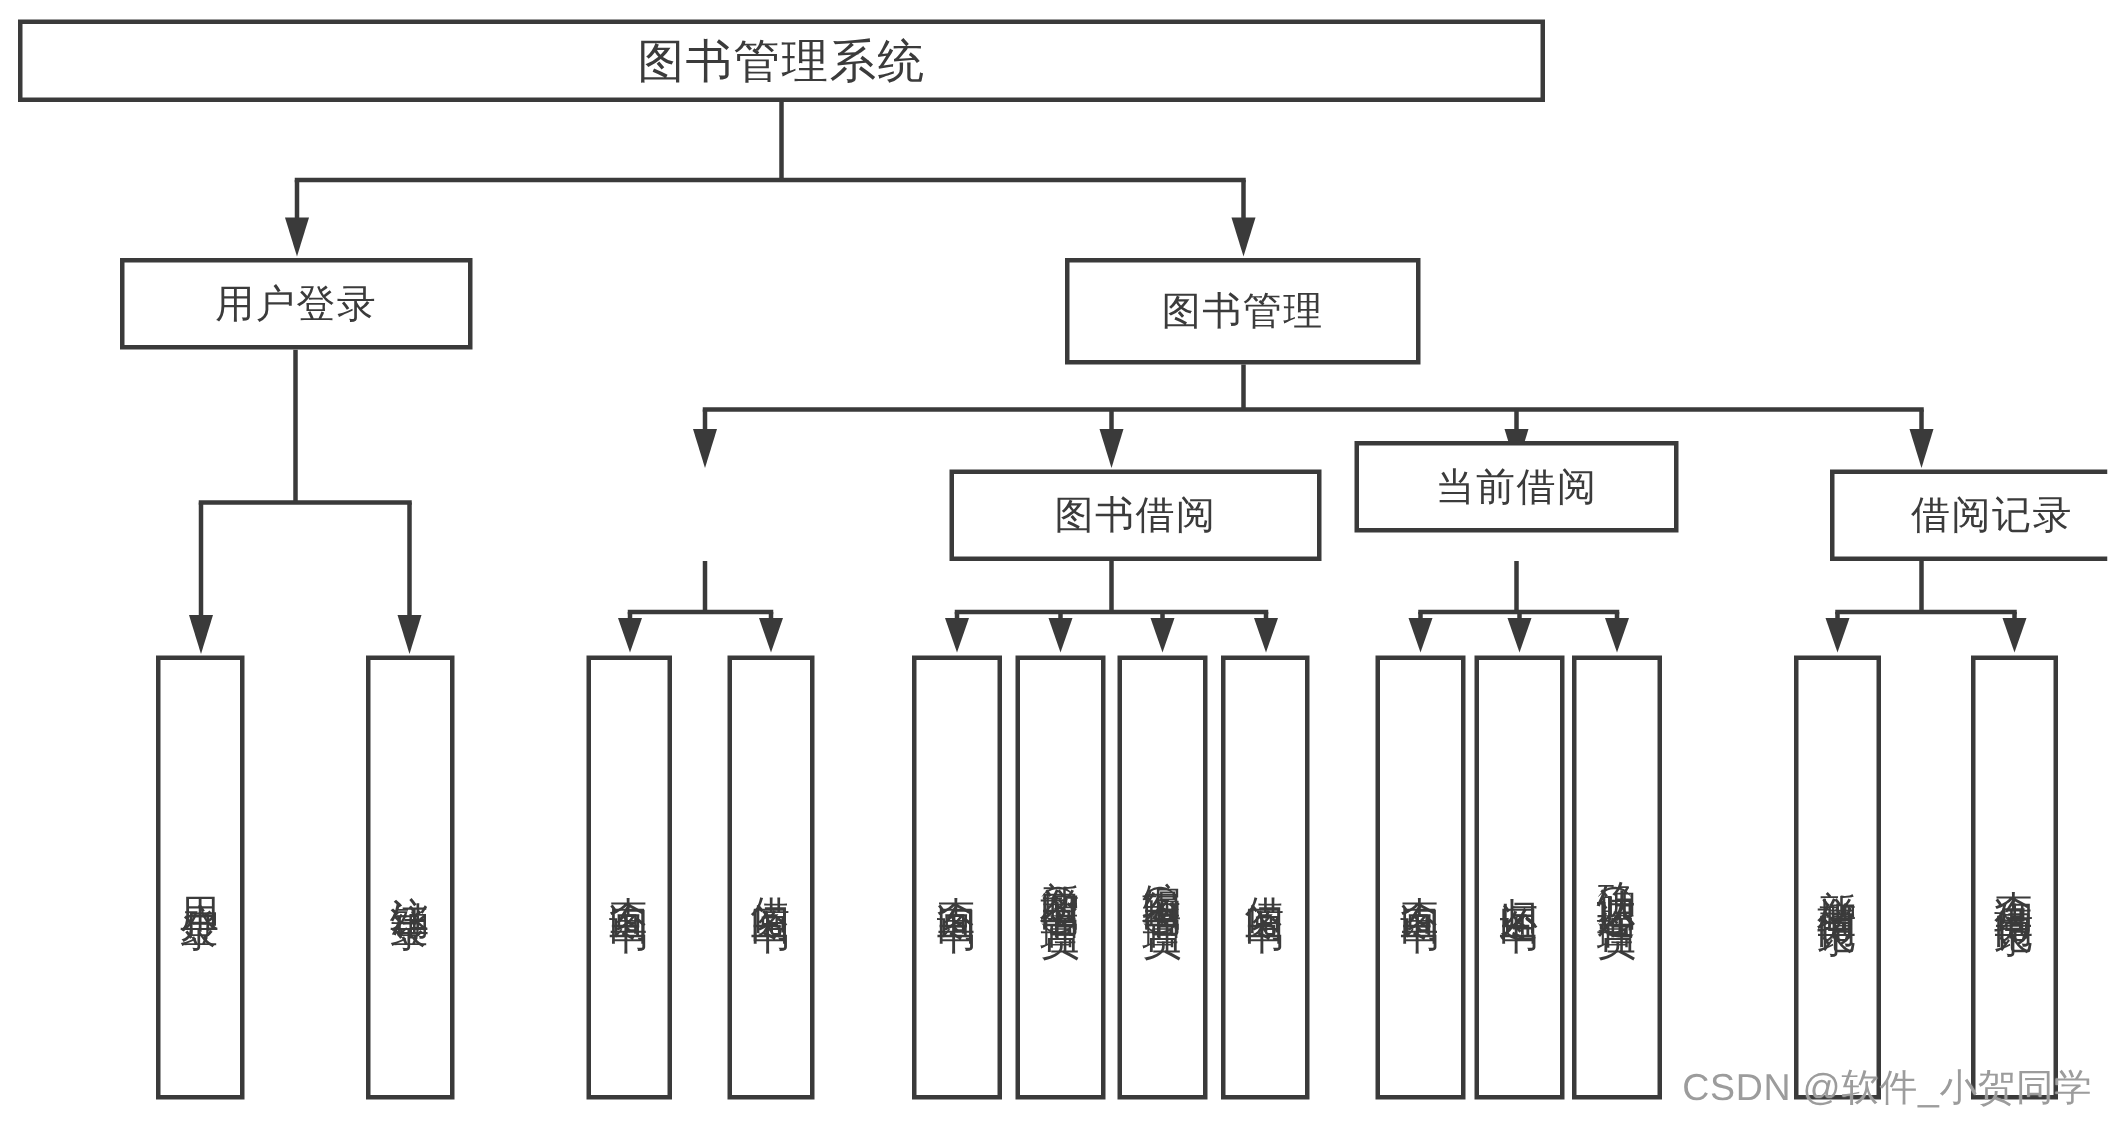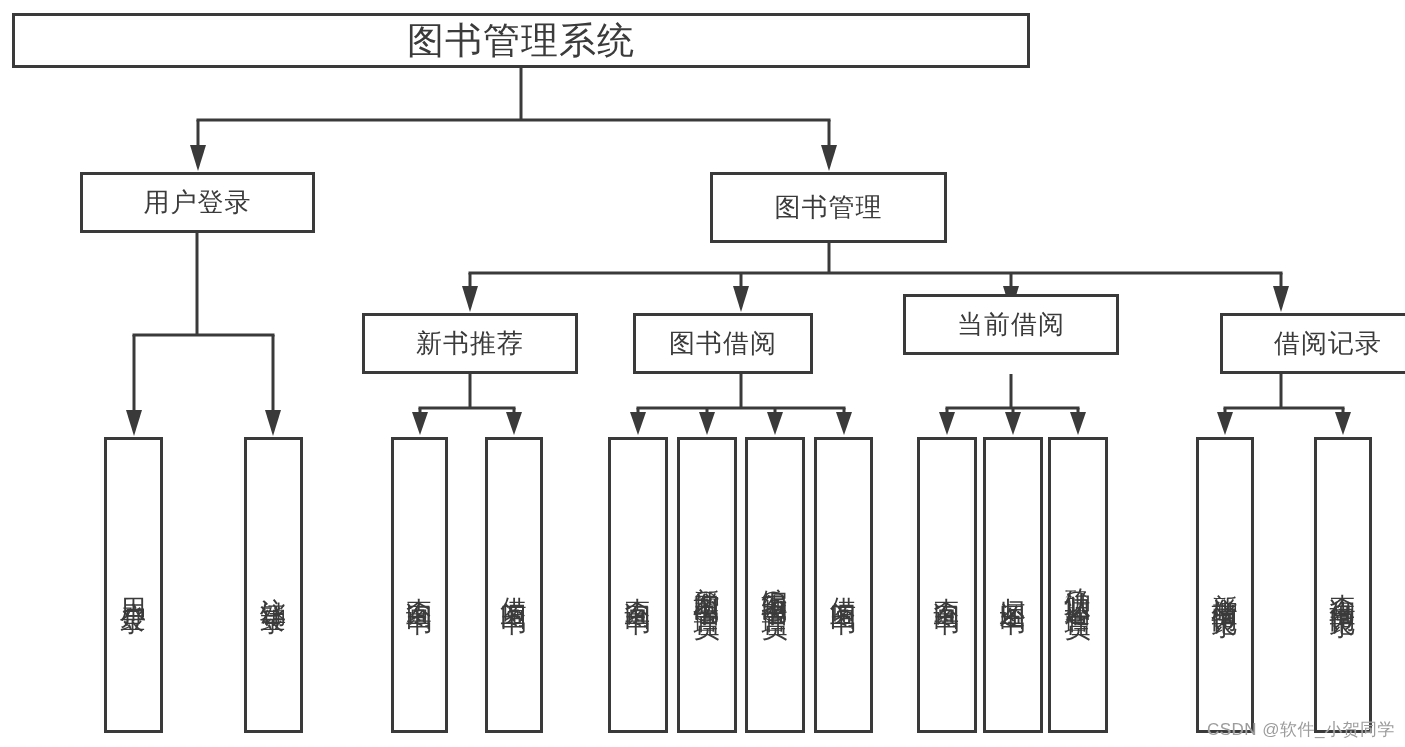--- a/index.html
+++ b/index.html
@@ -24,34 +24,34 @@
     display: flex;
     align-items: center;
     justify-content: center;
     color: #3b3b3b;
   }
   .node.hnode span {
     font-size: 26px;
     letter-spacing: 1px;
     white-space: nowrap;
   }
-  .node.root span { font-size: 37px; }
+  .node.root span { font-size: 31px; }
   .node.vnode span {
     writing-mode: vertical-rl;
     text-orientation: mixed;
     font-size: 26px;
     letter-spacing: 4px;
     line-height: 1;
     white-space: nowrap;
   }
   .watermark {
     position: absolute;
     right: 10px;
     bottom: 6px;
-    font-size: 17px;
+    font-size: 25px;
     color: #9c9c9c;
     letter-spacing: 0.5px;
     white-space: nowrap;
     text-shadow: 0 0 1px rgba(255,255,255,0.7);
   }
 </style>
 </head>
 <body>
 
 <div class="canvas">
@@ -133,24 +133,21 @@
     <span>图书管理系统</span>
   </div>
 
   <div class="node hnode" style="left:80px; top:172px; width:235px; height:61px;">
     <span>用户登录</span>
   </div>
   <div class="node hnode" style="left:710px; top:172px; width:237px; height:71px;">
     <span>图书管理</span>
   </div>
 
-  <div class="node hnode" style="left:362px; top:313px; width:216px; height:61px;">
-    <span>新书推荐</span>
-  </div>
-  <div class="node hnode" style="left:633px; top:313px; width:180px; height:61px;">
+  <div class="node hnode" style="left:633px; top:313px; width:248px; height:61px;">
     <span>图书借阅</span>
   </div>
   <div class="node hnode" style="left:903px; top:294px; width:216px; height:61px;">
     <span>当前借阅</span>
   </div>
   <div class="node hnode" style="left:1173px; top:313px; width:216px; height:61px;margin-left:47px;">
     <span>借阅记录</span>
   </div>
 
   <div class="node vnode" style="left:104px; top:437px; width:59px; height:296px;">

